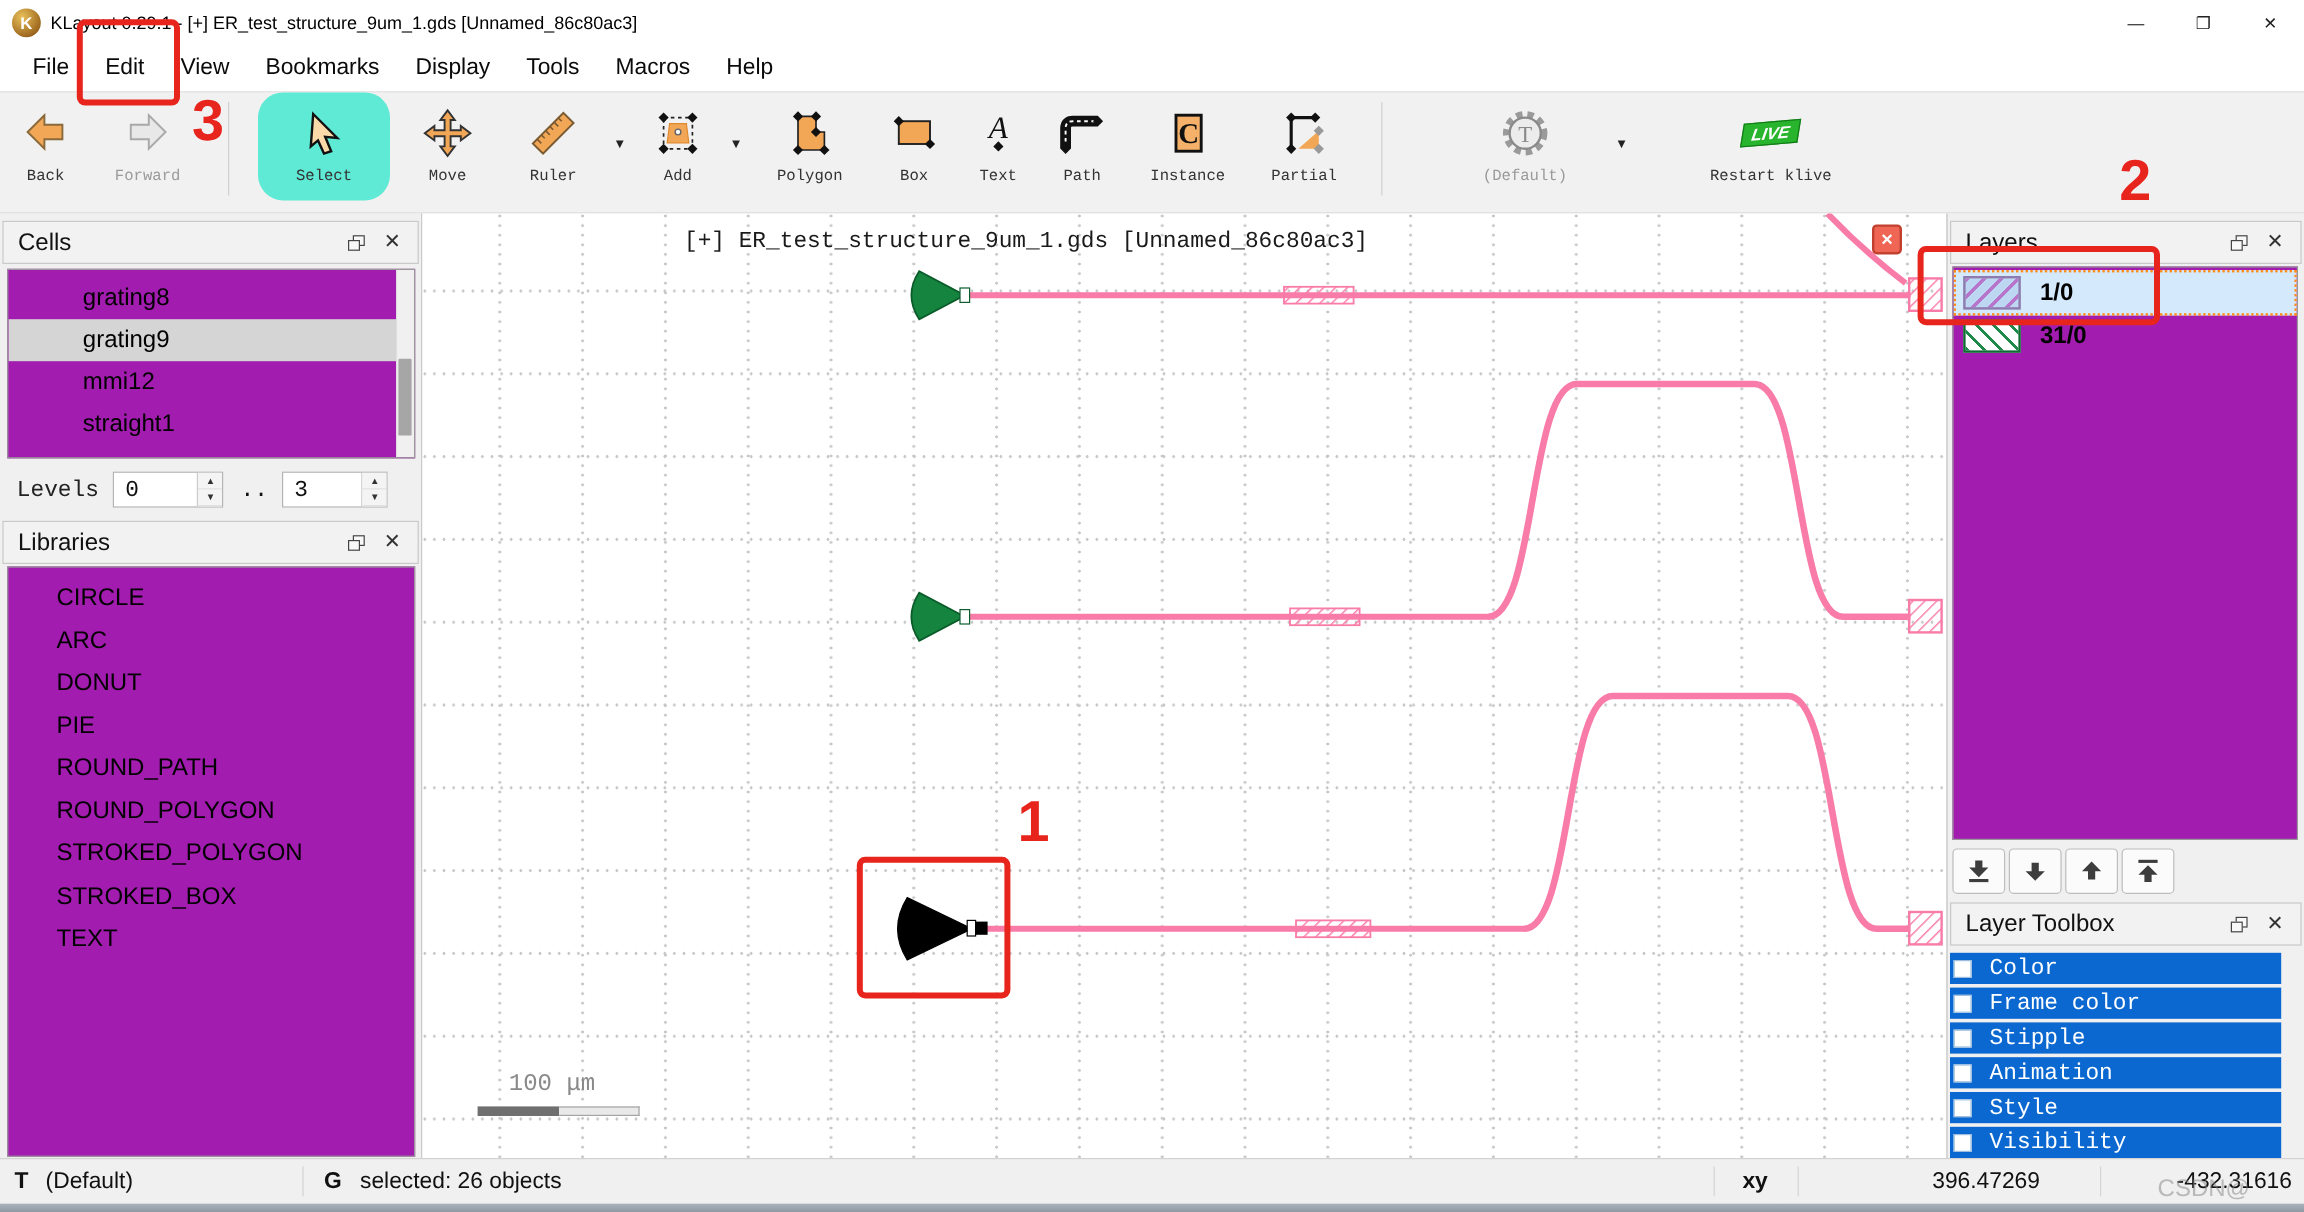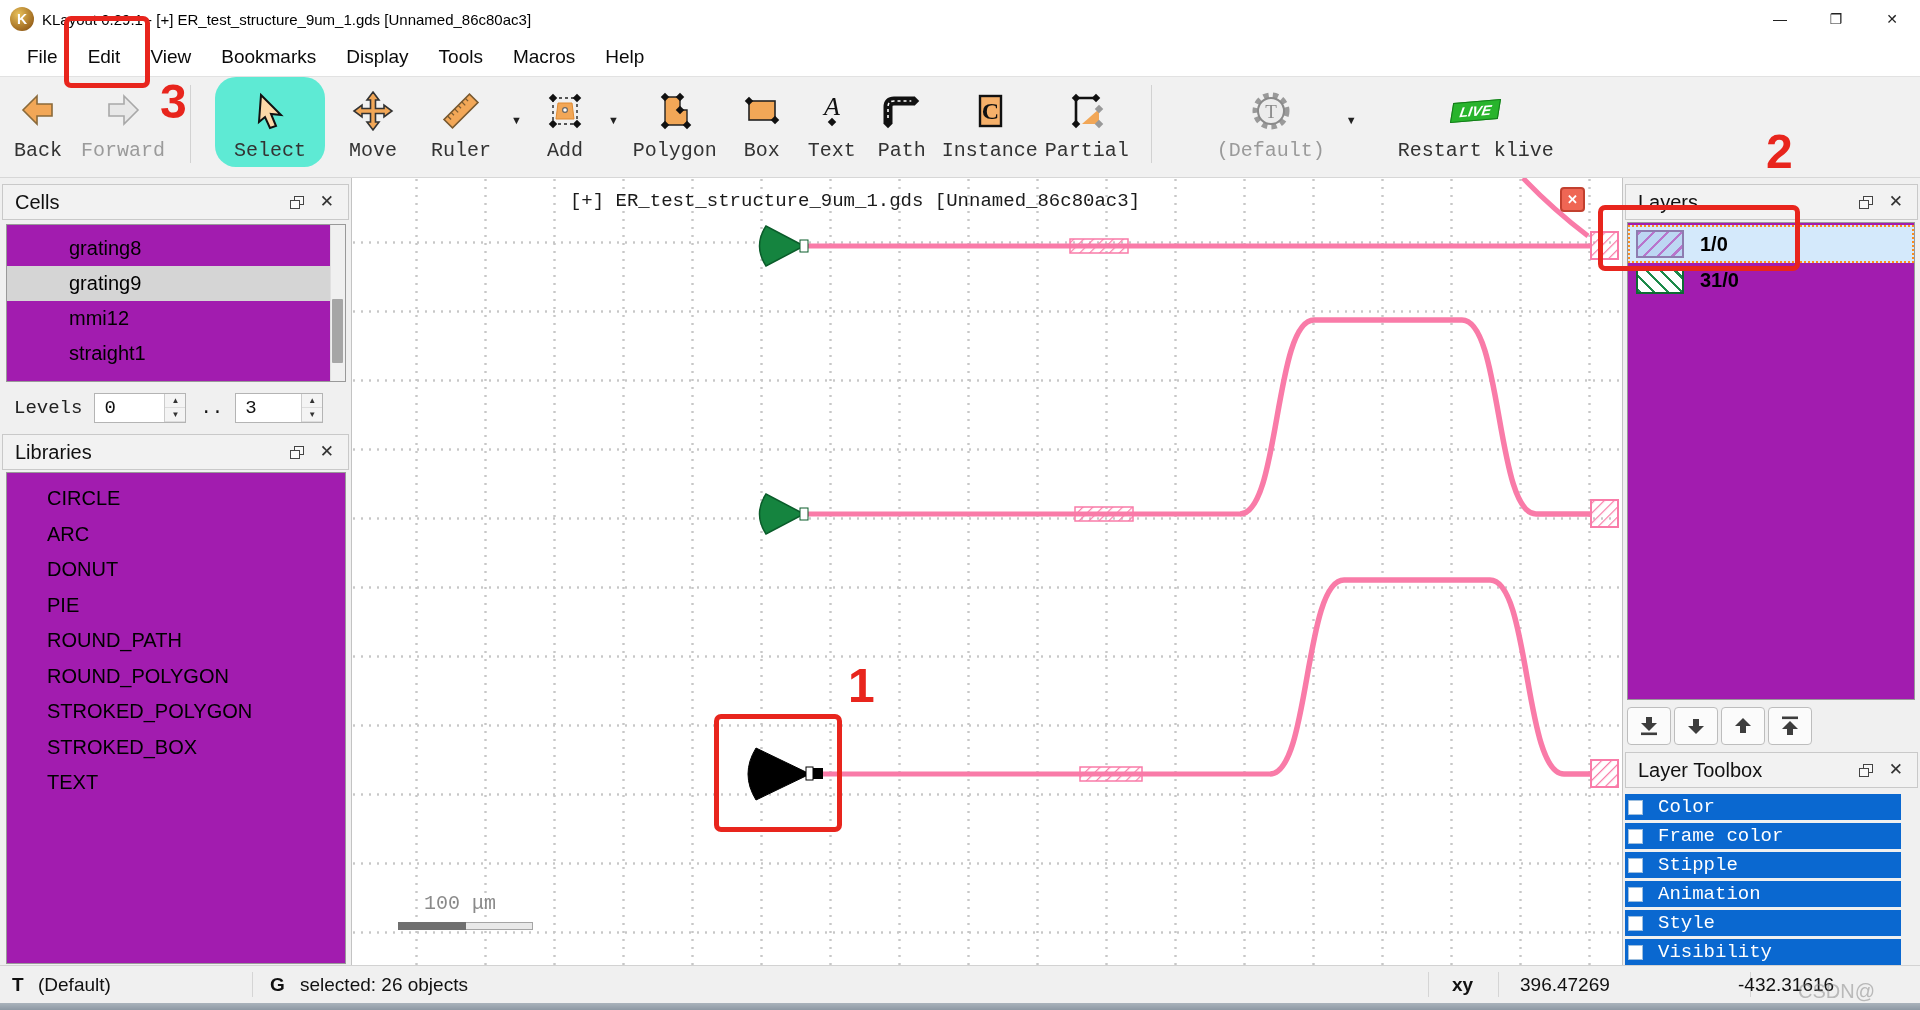--- a/index.html
+++ b/index.html
@@ -19,21 +19,21 @@
   .menubar{position:absolute;left:0;top:38px;width:1920px;height:38px;background:#fff;display:flex;align-items:center;padding-left:12px;box-sizing:border-box;}
   .menu-item{font-size:19px;padding:0 15px;line-height:38px;color:#0a0a0a;}
 
   
   .toolbar{position:absolute;left:0;top:76px;width:1920px;height:102px;background:#f1f1f1;
            border-top:1px solid #e2e2e2;border-bottom:1px solid #d7d7d7;box-sizing:border-box;
            display:flex;align-items:flex-start;column-gap:10px;padding-left:6px;}
   .titem{display:flex;flex-direction:column;align-items:center;padding-top:10px;height:90px;box-sizing:border-box;}
   .titem.active{background:#5eead4;border-radius:21px;}
   .ticon{height:48px;display:flex;align-items:center;justify-content:center;}
-  .tlabel{font-family:"Liberation Mono",monospace;font-size:20px;color:#333;white-space:nowrap;margin-top:4px;}
+  .tlabel{font-family:"Liberation Mono",monospace;font-size:13px;color:#333;white-space:nowrap;margin-top:4px;}
   .titem.disabled .tlabel{color:#9b9b9b;}
   .tsep{width:1px;height:78px;background:#d2d2d2;margin:8px 14px 0 14px;}
   .tdd{align-self:center;margin-top:-14px;font-size:11px;color:#222;}
   .live-badge{display:inline-block;transform:skewX(-14deg) rotate(-5deg);background:#28b42c;border:1px solid #127a18;
               color:#fff;font-style:italic;font-weight:bold;font-size:14px;padding:0 7px;line-height:18px;}
 
   
   .main{position:absolute;left:0;top:178px;width:1920px;height:787px;background:#efefef;}
   .dock{position:absolute;top:0;height:787px;background:#f0f0f0;}
   .dock-left{left:0;width:352px;border-right:1px solid #c3c3c3;box-sizing:border-box;}
@@ -93,21 +93,21 @@
 
   .lt-row{position:absolute;left:2px;width:276px;height:26px;background:#0a68d0;display:flex;align-items:center;}
   .lt-box{width:15px;height:15px;background:#fff;border:1px solid #9dbede;margin:0 15px 0 3px;box-sizing:border-box;}
   .lt-label{font-family:"Liberation Mono",monospace;font-size:19px;color:#fff;white-space:nowrap;}
 
   
   .statusbar{position:absolute;left:0;top:965px;width:1920px;height:38px;background:#f0f0f0;border-top:1px solid #d2d2d2;box-sizing:border-box;}
   .sb{position:absolute;top:0;line-height:37px;font-size:19px;color:#111;white-space:nowrap;}
   .sb.bold{font-weight:bold;}
   .sb-sep{position:absolute;top:6px;width:1px;height:25px;background:#d5d5d5;}
-  .sb-num{}
+  .sb-num{text-align:right;}
   .watermark{position:absolute;left:1798px;top:14px;font-size:20px;color:rgba(130,130,130,0.5);}
   .bottom-strip{position:absolute;left:0;top:1003px;width:1920px;height:7px;background:linear-gradient(#aab3bc,#8e99a4);}
 
   
   .anno{position:absolute;pointer-events:none;}
   .anno-box{position:absolute;border:5px solid #e8251d;border-radius:7px;box-sizing:border-box;}
   .anno-num{position:absolute;color:#e8251d;font-size:48px;font-weight:bold;font-family:"Liberation Sans",sans-serif;line-height:1;}
 </style>
 </head>
 <body>

